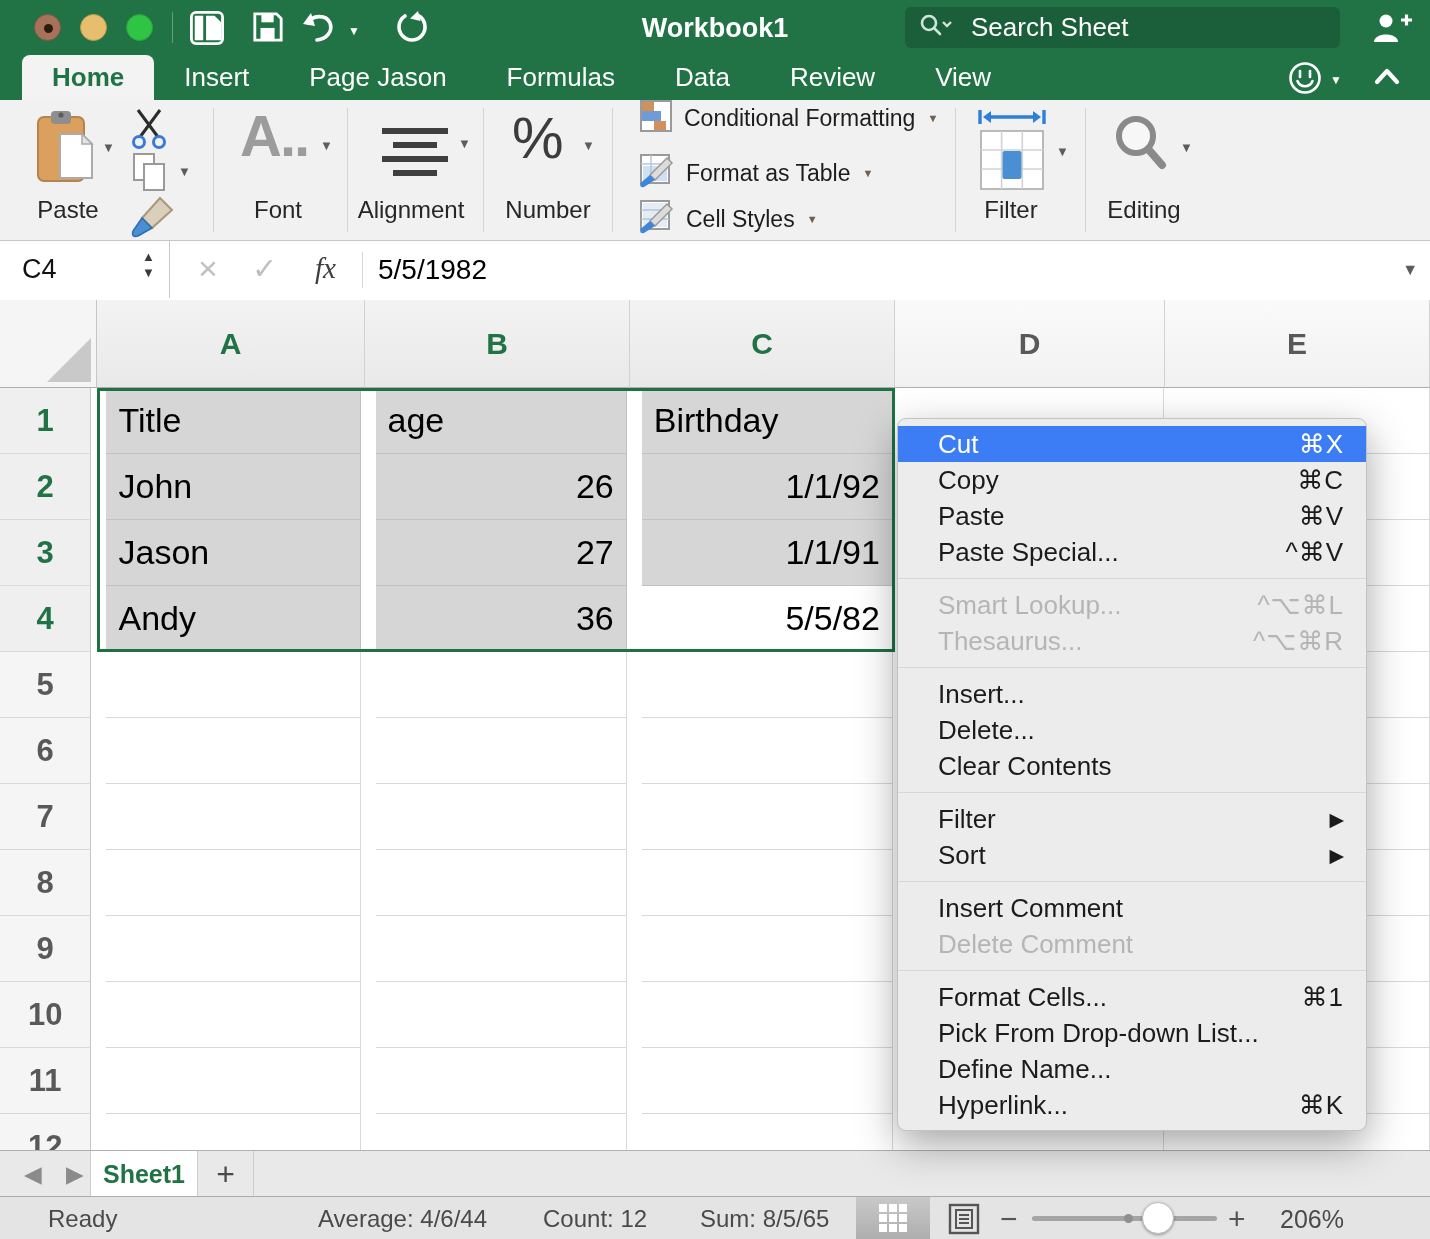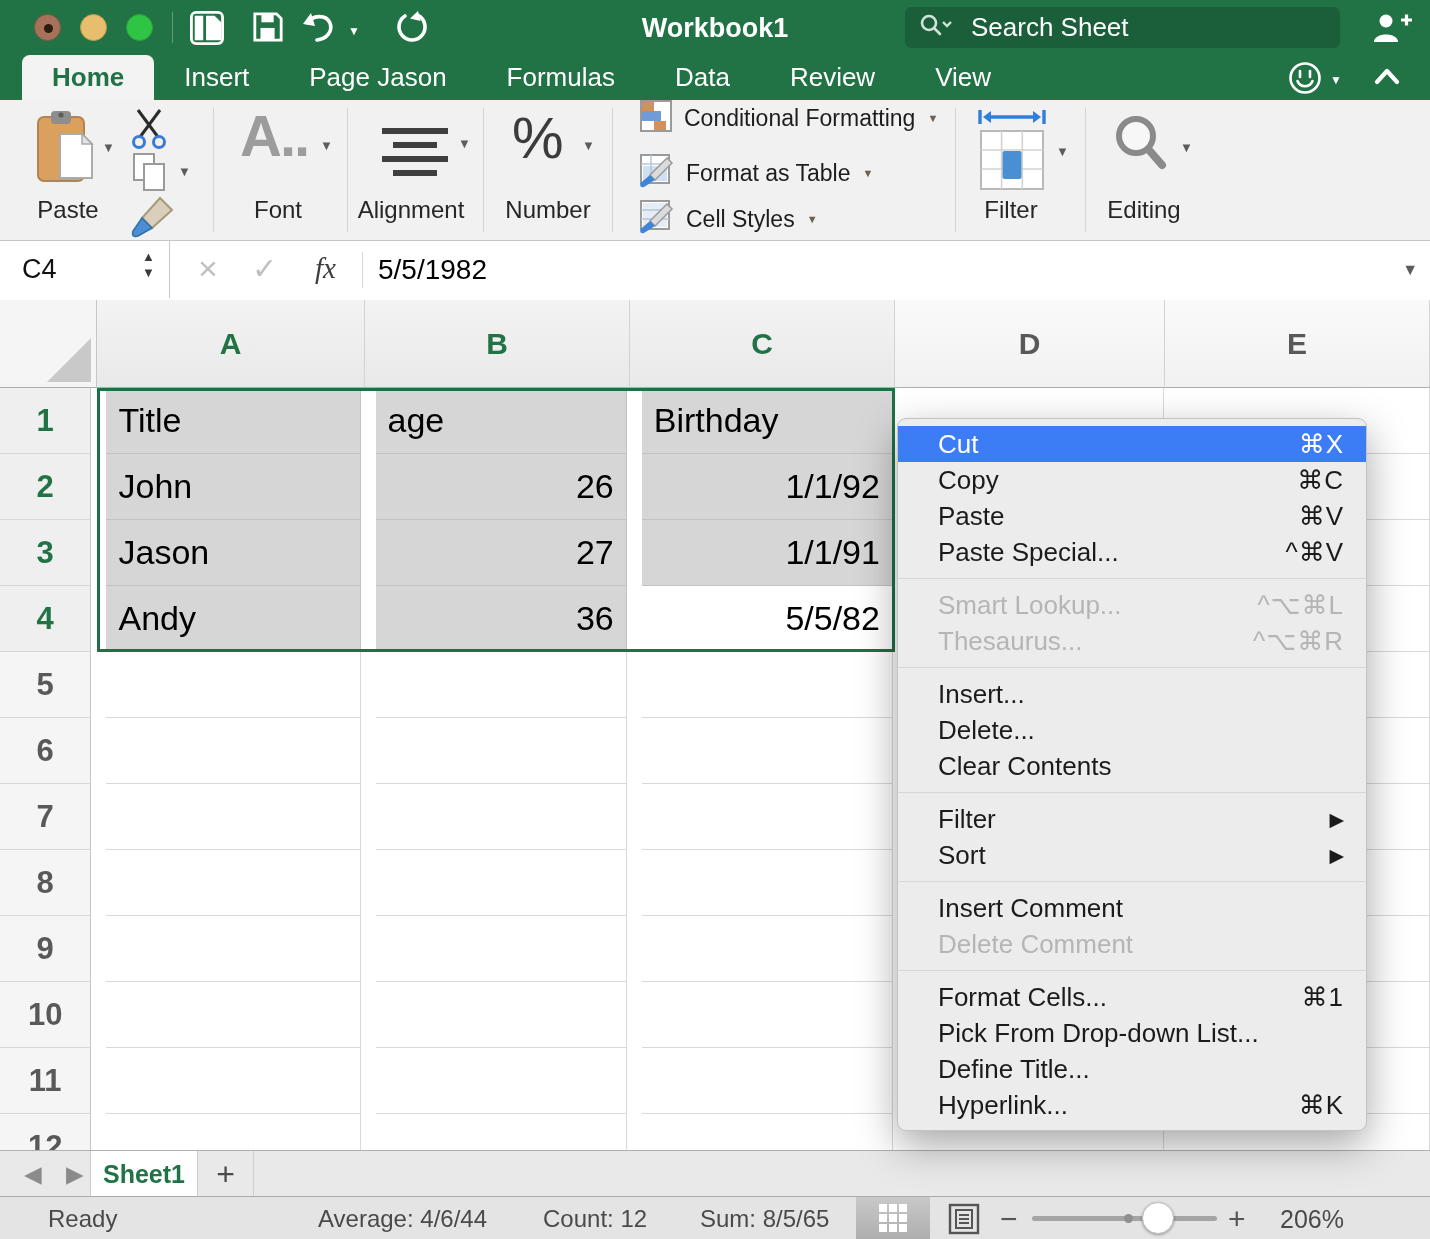--- a/index.html
+++ b/index.html
@@ -507,21 +507,21 @@
     </div>
     <div class="msep"></div>
     <div class="mi">
       <span class="lbl">Format Cells...</span>
       <span class="sc">⌘1</span>
     </div>
     <div class="mi">
       <span class="lbl">Pick From Drop-down List...</span>
     </div>
     <div class="mi">
-      <span class="lbl">Define Title...</span>
+      <span class="lbl">Define Name...</span>
     </div>
     <div class="mi">
       <span class="lbl">Hyperlink...</span>
       <span class="sc">⌘K</span>
     </div>
   </div>
 
 <div class="sheettabs">
   <span class="nav-arrow nav-left">◀</span>
   <span class="nav-arrow nav-right">▶</span>

